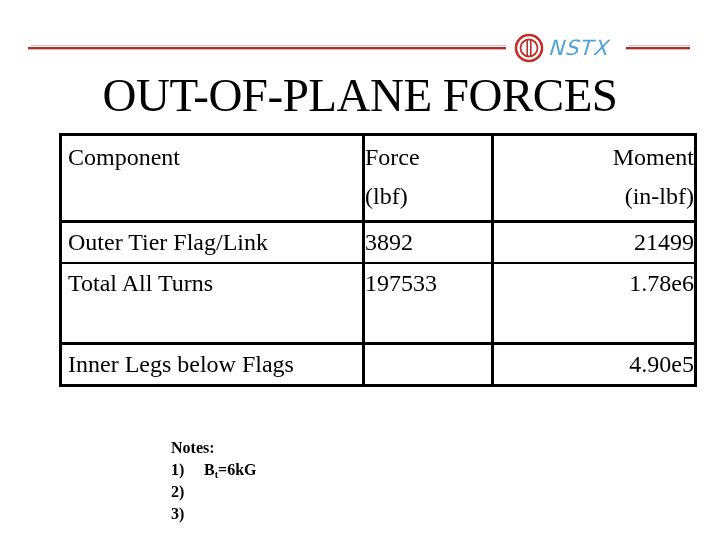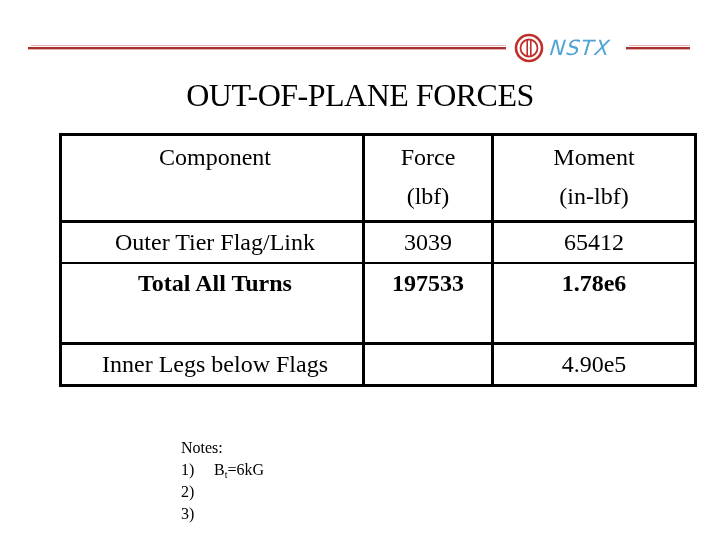--- a/index.html
+++ b/index.html
@@ -20,40 +20,40 @@
     position: absolute; left: 514px; top: 33px; height: 30px; display: flex; align-items: center;
   }
   .logo svg { display: block; }
   .logo-text {
     font-family: "DejaVu Sans", sans-serif; font-style: italic; font-weight: normal;
     color: #4fa3d6; font-size: 21px; letter-spacing: 1px; margin-left: 6px;
     transform: skewX(-6deg);
   }
   .title {
     position: absolute; left: 0; width: 720px; top: 66px; text-align: center;
-    font-size: 32px; line-height: 58px; letter-spacing: -0.5px;
+    font-size: 47px; line-height: 58px; letter-spacing: -0.5px;
   }
   table.forces {
     position: absolute; left: 59px; top: 133px; width: 638px;
     border-collapse: collapse; font-size: 24px; line-height: 39px;
   }
   table.forces td {
     padding: 0; vertical-align: top;
   }
   .outer { border: 3px solid #000; }
-  .c-comp { width: 294px; padding-left: 6px !important; text-align: center; }
-  .c-force { width: 126px; text-align: center; border-left: 3px solid #000; }
-  .c-moment { text-align: center; border-left: 3px solid #000; }
+  .c-comp { width: 294px; padding-left: 6px !important; text-align: left; }
+  .c-force { width: 126px; border-left: 3px solid #000; }
+  .c-moment { text-align: right; border-left: 3px solid #000; }
   .hdr td { height: 82px; border-bottom: 3px solid #000; padding-top: 2px !important; }
   .row1 td { height: 39px; border-bottom: 2px solid #000; }
   .row2 td { height: 39px; border-bottom: 2px solid #000; margin-top: 9px; }
-  .row3 td { height: 78px; border-bottom: 3px solid #000; font-weight: bold; }
+  .row3 td { height: 78px; border-bottom: 3px solid #000; }
   .row4 td { height: 38px; }
   .notes {
-    position: absolute; left: 181px; top: 437px; font-size: 16px; line-height: 22px;
+    position: absolute; left: 171px; top: 437px; font-size: 16px; line-height: 22px; font-weight: bold;
   }
   .notes .note-line { display: flex; }
   .notes .num { width: 33px; }
   sub { font-size: 10px; vertical-align: -3px; line-height: 0; }
 </style>
 </head>
 <body>
 
 <div class="redline" id="line-left"></div>
 <div class="logo">
@@ -79,22 +79,22 @@
       <div>Force</div>
       <div>(lbf)</div>
     </td>
     <td class="c-moment">
       <div>Moment</div>
       <div>(in-lbf)</div>
     </td>
   </tr>
   <tr class="row2">
     <td class="c-comp">Outer Tier Flag/Link</td>
-    <td class="c-force">3039</td>
-    <td class="c-moment">65412</td>
+    <td class="c-force">3892</td>
+    <td class="c-moment">21499</td>
   </tr>
   <tr class="row3">
     <td class="c-comp">Total All Turns</td>
     <td class="c-force">197533</td>
     <td class="c-moment">1.78e6</td>
   </tr>
   <tr class="row4">
     <td class="c-comp">Inner Legs below Flags</td>
     <td class="c-force"></td>
     <td class="c-moment">4.90e5</td>

